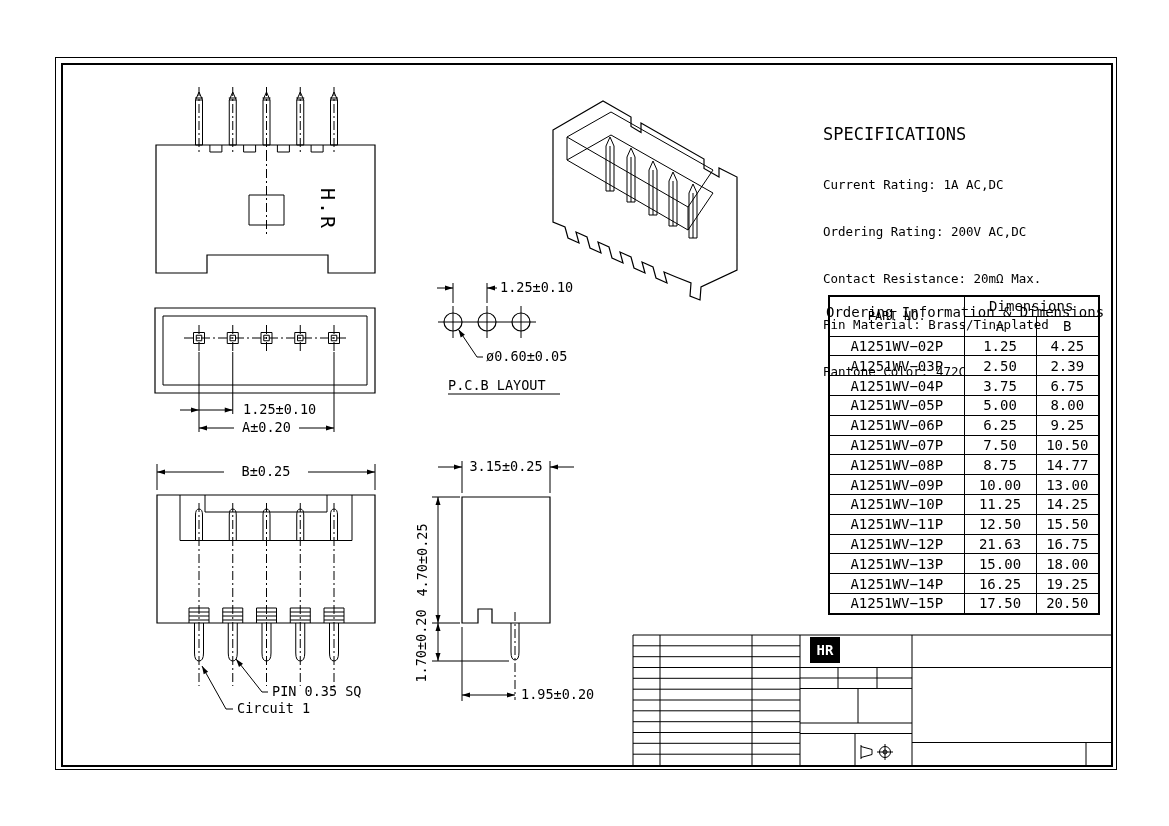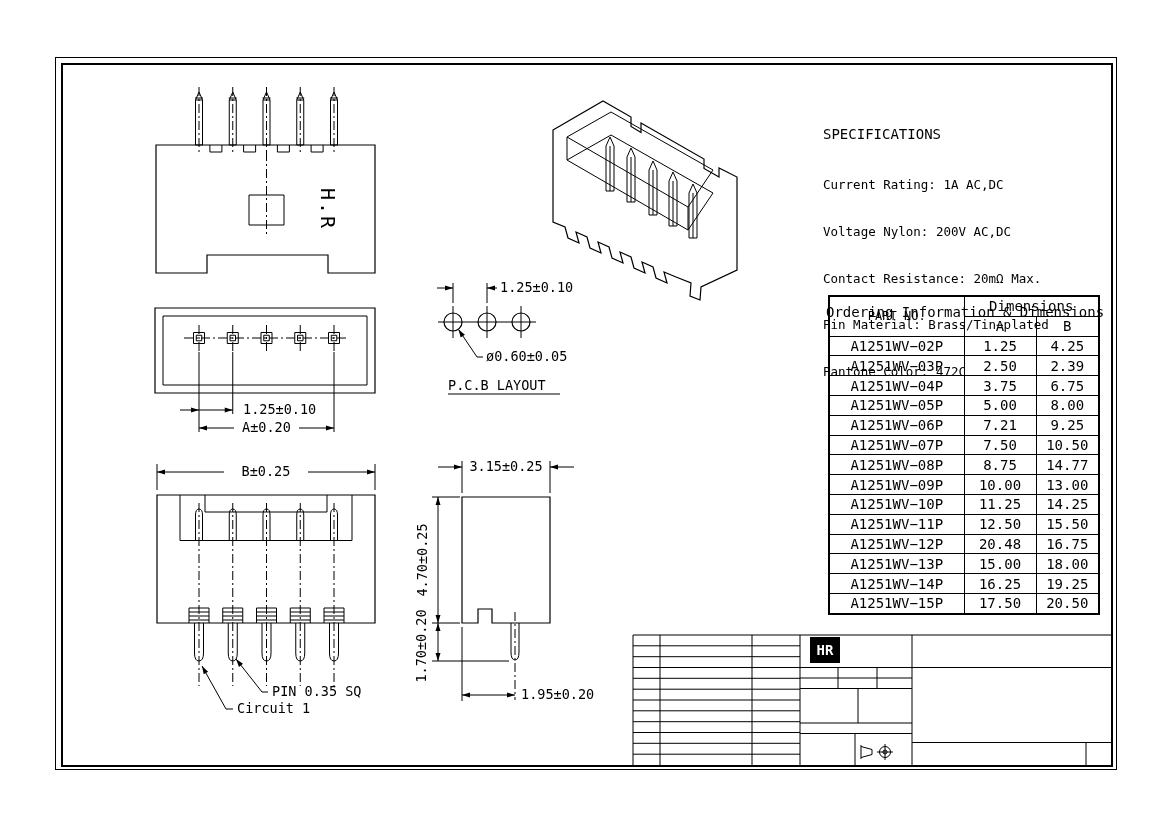--- a/index.html
+++ b/index.html
@@ -10,21 +10,21 @@
   svg.dwg{position:absolute;left:0;top:0;}
   svg.dwg *{vector-effect:non-scaling-stroke;}
   .ln{stroke:#000;stroke-width:1.2;fill:none;}
   .thin{stroke:#000;stroke-width:1;fill:none;}
   .cl{stroke:#000;stroke-width:1;fill:none;stroke-dasharray:9 3 2 3;}
   .ah{fill:#000;stroke:none;}
   .t{font-family:"DejaVu Sans Mono",monospace;font-size:13.5px;fill:#000;}
   .tb{font-family:"DejaVu Sans Mono",monospace;font-size:20px;fill:#000;letter-spacing:2px;}
   .logo-t{font-family:"DejaVu Sans Mono",monospace;font-size:14px;font-weight:bold;fill:#fff;}
   .specs{position:absolute;left:823px;top:96px;font-size:12.5px;line-height:15.6px;white-space:pre;}
-  .specs-title{font-size:14px;margin-bottom:3px;}
+  .specs-title{font-size:17px;margin-bottom:3px;}
   .ord-title{position:absolute;left:826px;top:276px;font-size:14px;margin-top:28px;}
   table.ord{position:absolute;left:828px;top:295px;border-collapse:collapse;table-layout:fixed;
             font-size:14px;text-align:center;border:2px solid #000;}
   table.ord td{border:1.5px solid #000;padding:0;height:18.8px;line-height:1;overflow:hidden;}
   td.part-h{font-size:12px;}
 </style>
 </head>
 <body>
 
 <div class="sheet">
@@ -242,21 +242,21 @@
         <circle class="thin" cx="885" cy="752" r="2"></circle>
         <line class="thin" x1="877" y1="752" x2="893" y2="752"></line>
         <line class="thin" x1="885" y1="744" x2="885" y2="760"></line>
       </g>
     </g>
   </svg>
 
   <div class="specs">
     <div class="specs-title">SPECIFICATIONS</div>
     <div>Current Rating: 1A AC,DC</div>
-    <div>Voltage Nylon: 200V AC,DC</div>
+    <div>Ordering Rating: 200V AC,DC</div>
     <div>Contact Resistance: 20mΩ Max.</div>
     <div>Pin Material: Brass/Tin−plated</div>
     <div>Pantone Color: 472C</div>
   </div>
 
   <div class="ord-title">Ordering Information &amp; Dimensions</div>
 
   <table class="ord">
     <colgroup>
         <col style="width:135px">
@@ -287,21 +287,21 @@
         <td>3.75</td>
         <td>6.75</td>
         </tr>
       <tr>
         <td>A1251WV−05P</td>
         <td>5.00</td>
         <td>8.00</td>
         </tr>
       <tr>
         <td>A1251WV−06P</td>
-        <td>7.21</td>
+        <td>6.25</td>
         <td>9.25</td>
         </tr>
       <tr>
         <td>A1251WV−07P</td>
         <td>7.50</td>
         <td>10.50</td>
         </tr>
       <tr>
         <td>A1251WV−08P</td>
         <td>8.75</td>
@@ -317,21 +317,21 @@
         <td>11.25</td>
         <td>14.25</td>
         </tr>
       <tr>
         <td>A1251WV−11P</td>
         <td>12.50</td>
         <td>15.50</td>
         </tr>
       <tr>
         <td>A1251WV−12P</td>
-        <td>20.48</td>
+        <td>21.63</td>
         <td>16.75</td>
         </tr>
       <tr>
         <td>A1251WV−13P</td>
         <td>15.00</td>
         <td>18.00</td>
         </tr>
       <tr>
         <td>A1251WV−14P</td>
         <td>16.25</td>

